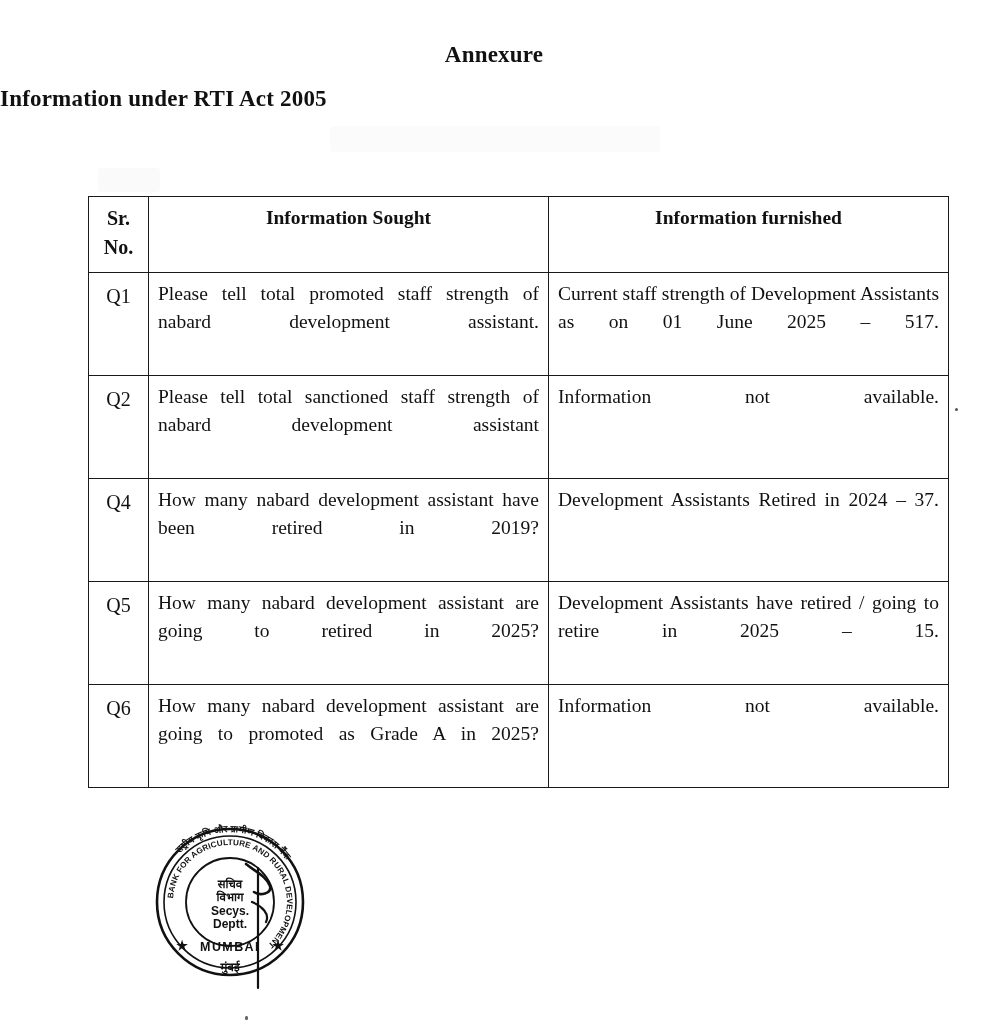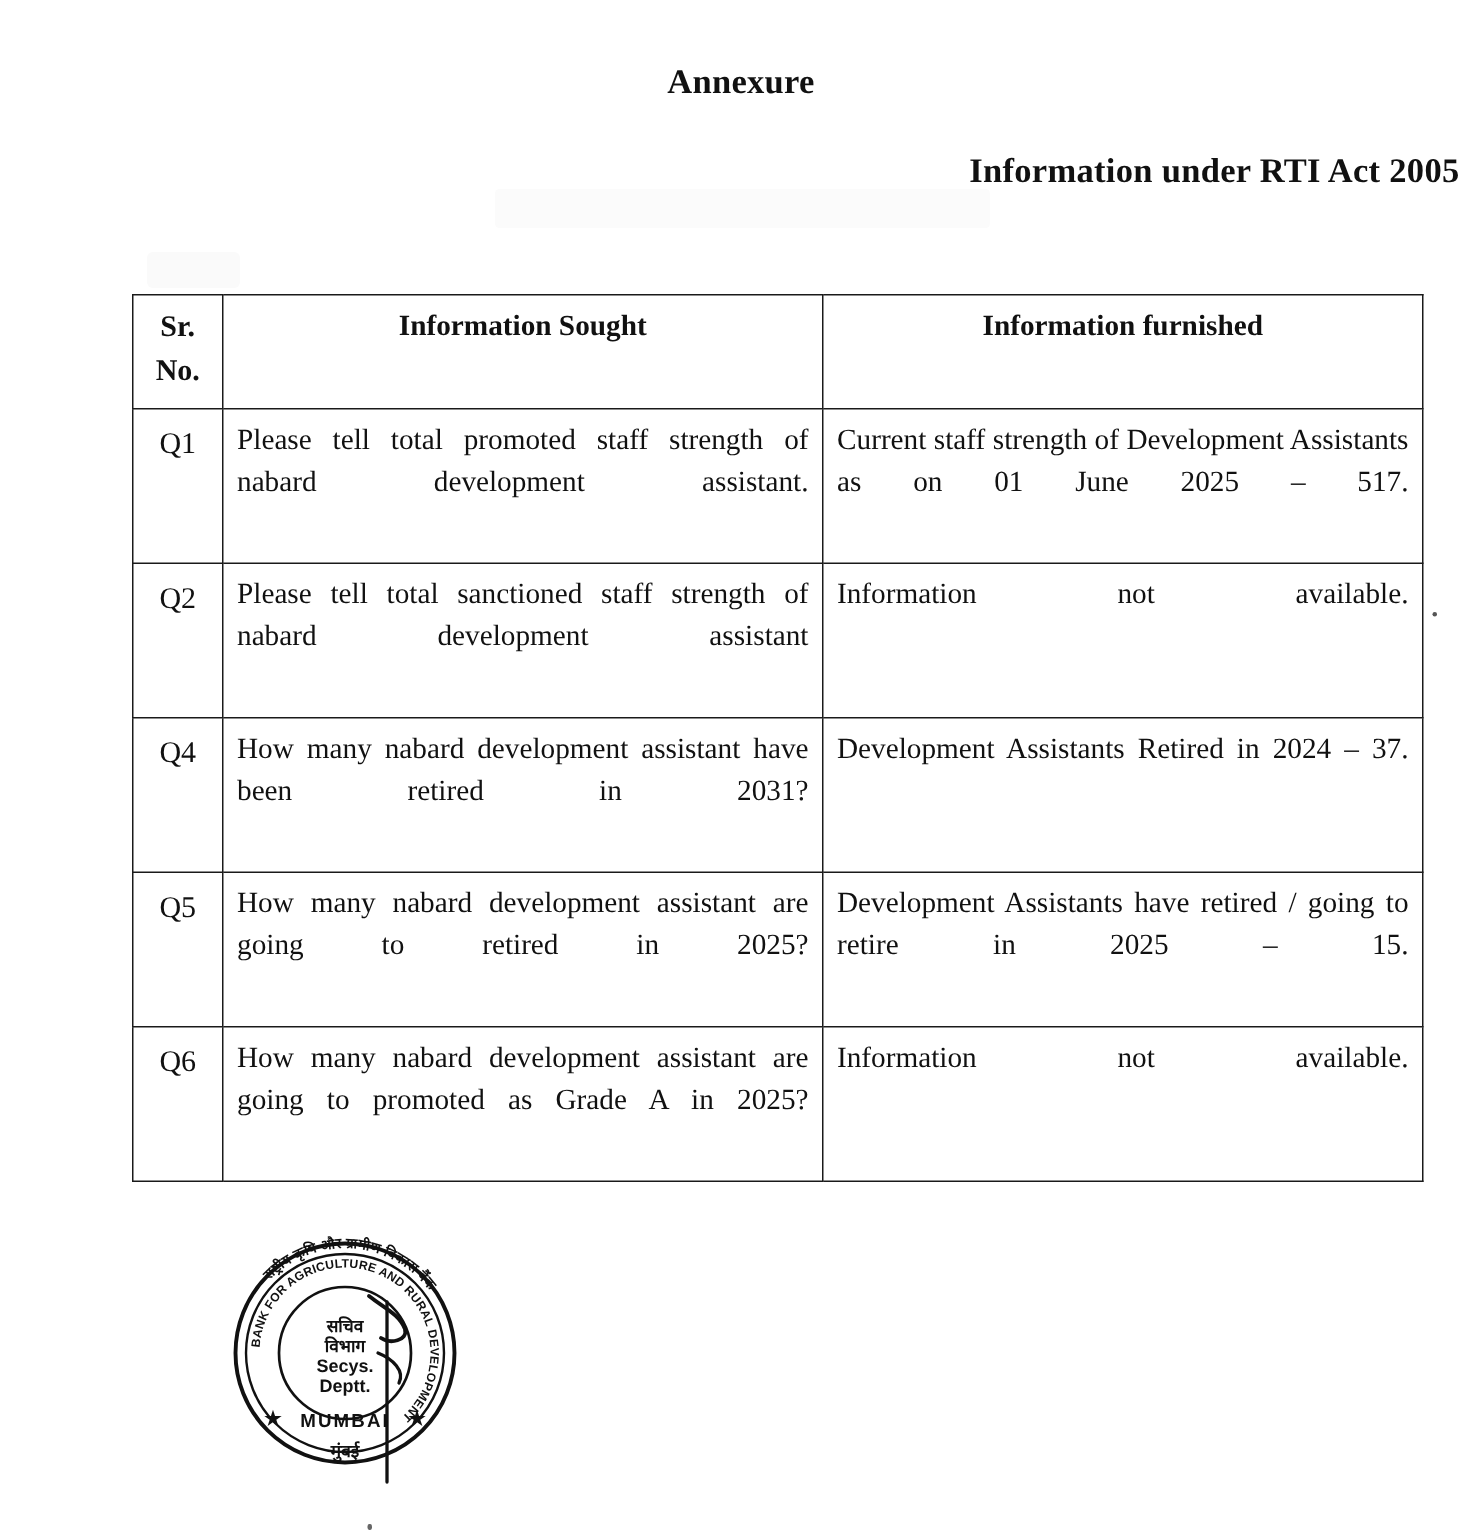--- a/index.html
+++ b/index.html
@@ -30,25 +30,25 @@
     font-weight: bold;
     font-size: 23px;
     letter-spacing: 0.2px;
     margin: 0;
     position: absolute;
     left: 0;
     right: 0;
     top: 42px;
   }
   .doc-subtitle {
-    text-align: right;
+    text-align: left;
     font-weight: bold;
     font-size: 23px;
     letter-spacing: 0.2px;
-    margin: 15px;
+    margin: 0;
     position: absolute;
     left: 0;
     right: 0;
     top: 86px;
   }
 
   
   .scan-ghost {
     position: absolute;
     top: 126px;
@@ -193,21 +193,21 @@
         <td class="sought-cell">Please tell total promoted staff strength of nabard development assistant.</td>
         <td class="furnished-cell">Current staff strength of Development Assistants as on 01 June 2025 – 517.</td>
       </tr>
       <tr>
         <td class="sr-cell">Q2</td>
         <td class="sought-cell">Please tell total sanctioned staff strength of nabard development assistant</td>
         <td class="furnished-cell">Information not available.</td>
       </tr>
       <tr>
         <td class="sr-cell">Q4</td>
-        <td class="sought-cell">How many nabard development assistant have been retired in 2031?</td>
+        <td class="sought-cell">How many nabard development assistant have been retired in 2019?</td>
         <td class="furnished-cell">Development Assistants Retired in 2024 – 37.</td>
       </tr>
       <tr>
         <td class="sr-cell">Q5</td>
         <td class="sought-cell">How many nabard development assistant are going to retired in 2025?</td>
         <td class="furnished-cell">Development Assistants have retired / going to retire in 2025 – 15.</td>
       </tr>
       <tr>
         <td class="sr-cell">Q6</td>
         <td class="sought-cell">How many nabard development assistant are going to promoted as Grade A in 2025?</td>

